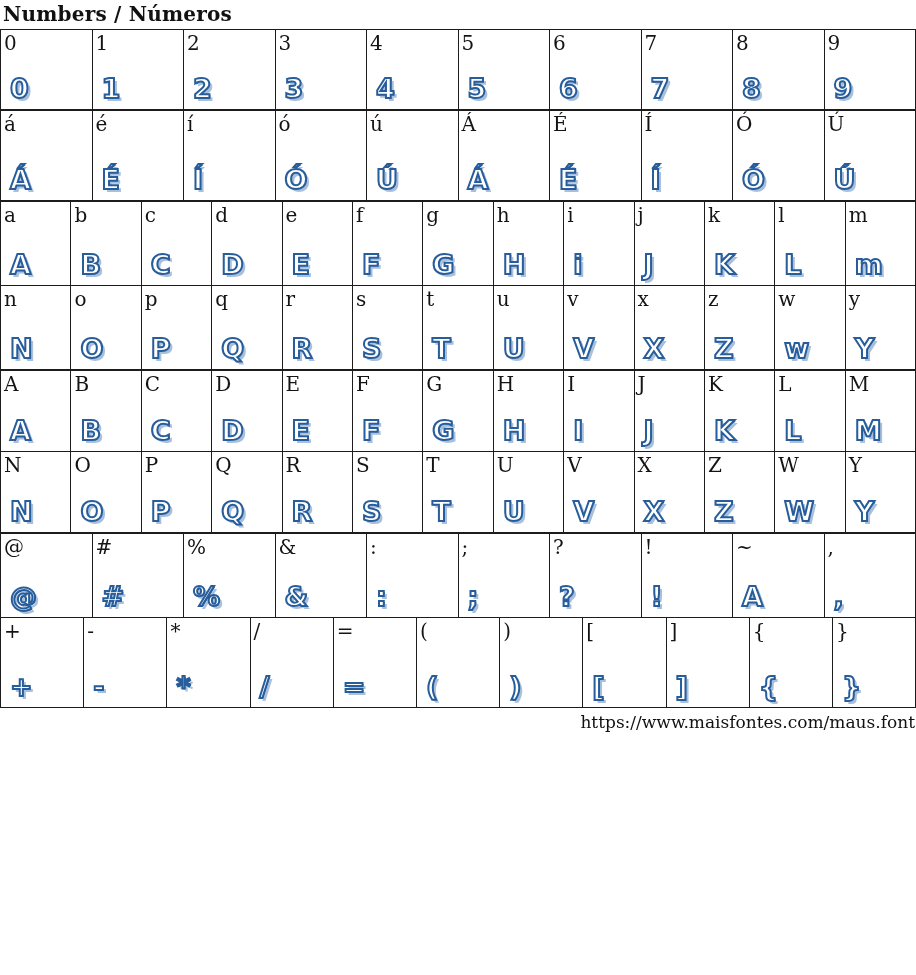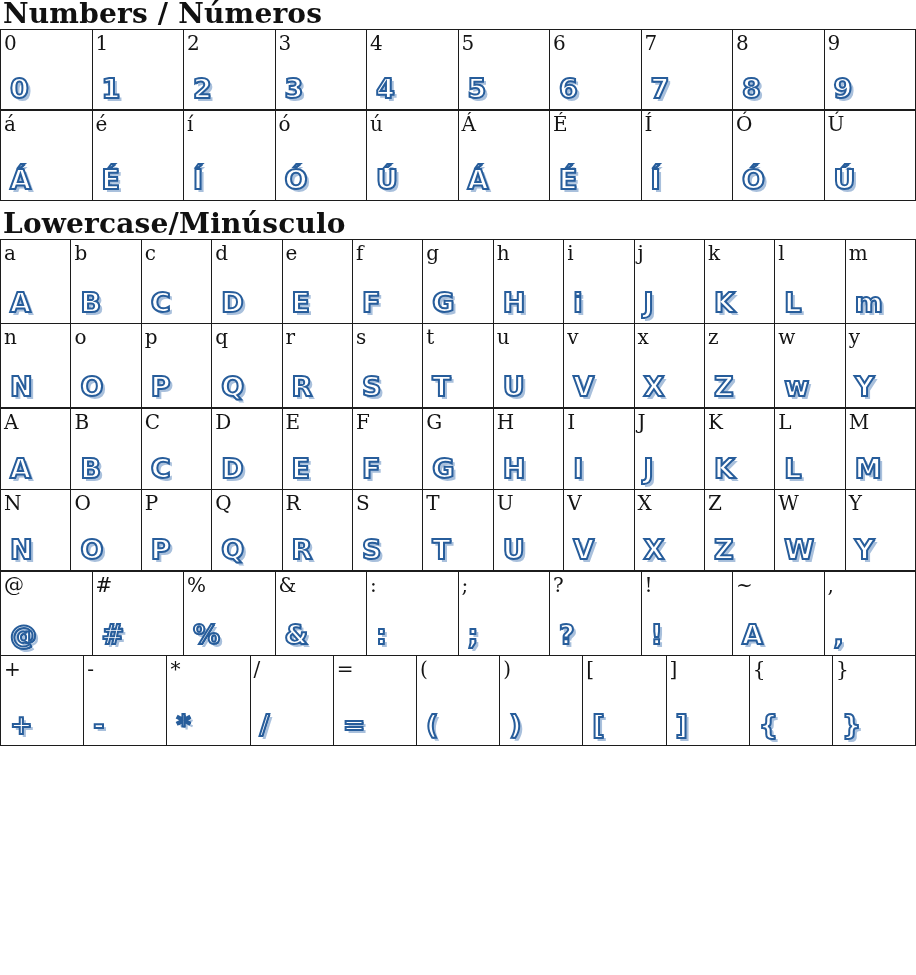--- a/index.html
+++ b/index.html
@@ -1,18 +1,18 @@
 <!DOCTYPE html>
 <html><head>
 <meta charset="utf-8">
 <style>
   html,body{margin:0;padding:0;background:#fff;}
   body{width:916px;height:975px;font-family:"DejaVu Serif", serif;color:#111;overflow:hidden;}
   .wrap{width:916px;}
-  .section-title{font-family:"DejaVu Serif", serif;font-weight:bold;font-size:28px;line-height:24px;margin:11px 0 3px 3px;letter-spacing:.2px;}
+  .section-title{font-family:"DejaVu Serif", serif;font-weight:bold;font-size:20px;line-height:24px;margin:11px 0 3px 3px;letter-spacing:.2px;}
   .section:first-child .section-title{margin-top:2px;}
   .row{display:flex;border:1px solid #1c1c1c;background:#fff;}
   .row.stacked{margin-top:-1px;}
   .cell{flex:1 1 0;position:relative;border-right:1px solid #1c1c1c;min-width:0;}
   .cell:last-child{border-right:none;}
   .label{position:absolute;top:0px;left:3px;font-family:"DejaVu Serif", serif;font-size:20px;line-height:26px;color:#141414;}
   .glyph{
     position:absolute;left:9px;bottom:7px;
     font-family:"DejaVu Sans", sans-serif;font-weight:bold;font-size:27px;line-height:27px;
     color:#ffffff;
@@ -117,21 +117,20 @@
             <span class="label">Ó</span>
             <span class="glyph">Ó</span>
           </div>
           <div class="cell">
             <span class="label">Ú</span>
             <span class="glyph">Ú</span>
           </div>
         </div>
       </div>
       <div class="section s2">
-        <div class="section-title">Lowercase/Minúsculo</div>
         <div class="row r0">
           <div class="cell">
             <span class="label">a</span>
             <span class="glyph">A</span>
           </div>
           <div class="cell">
             <span class="label">b</span>
             <span class="glyph">B</span>
           </div>
           <div class="cell">
@@ -428,13 +427,14 @@
             <span class="label">{</span>
             <span class="glyph">{</span>
           </div>
           <div class="cell">
             <span class="label">}</span>
             <span class="glyph">}</span>
           </div>
         </div>
       </div>
     </div>
+  <div class="url-line">https://www.maisfontes.com/maus.font</div>
 </div>
 
 </body></html>

